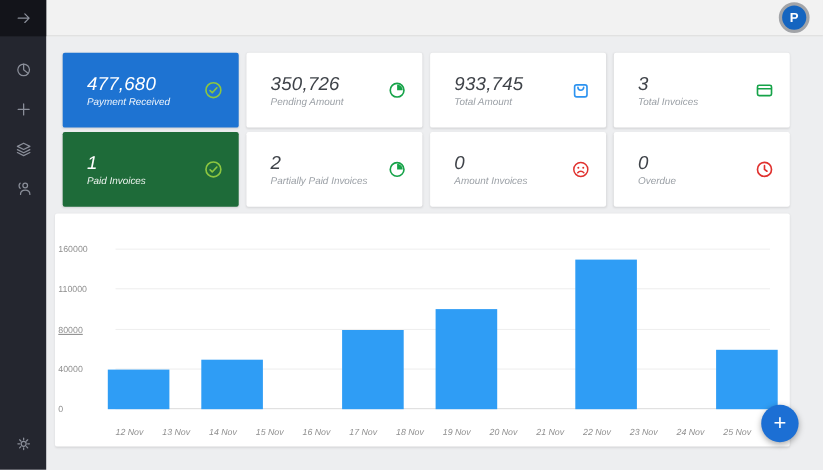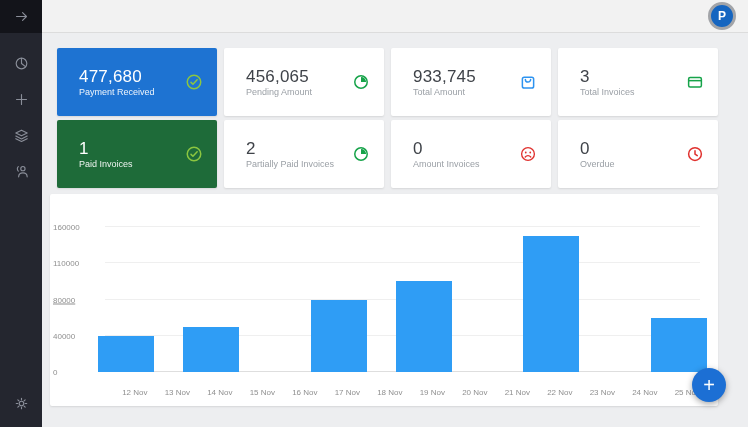--- a/index.html
+++ b/index.html
@@ -17,40 +17,40 @@
 
   
   .topbar { position:absolute; left:42px; right:0; top:0; height:33px; background:#F2F2F2; border-bottom:1px solid #DCDCDC; z-index:4; }
   .avatar { position:absolute; right:12px; top:2px; width:28px; height:28px; border-radius:50%; background:#1565C0; border:3px solid #A2A4A8; color:#fff; font-size:12px; font-weight:bold; display:flex; align-items:center; justify-content:center; cursor:pointer; z-index:10; }
 
   
   .content { position:absolute; left:42px; top:33px; right:0; bottom:0; background:#EDEEF0; }
 
   .cards { display:grid; grid-template-columns:repeat(4,1fr); grid-template-rows:68px 68px; gap:4px 7px; margin:15px 30px 0 15px; }
   .card { background:#fff; border-radius:2px; box-shadow:0 1px 2px rgba(0,0,0,.10); display:flex; align-items:center; padding:0 14px 0 22px; }
-  .card-text { flex:1; min-width:0; }
+  .card-text { flex:1; min-width:0;font-style:italic; }
   .card-value { font-size:17px; color:#3F4349; letter-spacing:.2px; }
   .card-label { font-size:9px; color:#9BA0A6; margin-top:0; white-space:nowrap; }
   .card.blue  { background:#1E73D2; }
   .card.green { background:#1E6B39; }
   .card.blue .card-value, .card.green .card-value { color:#FFFFFF; }
   .card.blue .card-label, .card.green .card-label { color:rgba(255,255,255,.92); }
   .card-icon { width:18px; height:18px; flex:0 0 auto; }
 
   
   .chart-panel { position:relative; margin:6px 30px 0 8px; height:212px; background:#fff; border-radius:2px; box-shadow:0 1px 2px rgba(0,0,0,.10); }
   .plot { position:absolute; left:55px; right:18px; top:33px; bottom:34px; }
   .gridline { position:absolute; left:0; right:0; height:1px; background:#EFEFEF; }
   .gridline.baseline { background:#DEDEDE; }
   .ytick { position:absolute; left:-52px; width:44px; text-align:left; font-size:8px; color:#8F8F8F; transform:translateY(50%); }
   .bars { position:absolute; inset:0; display:flex; }
   .slot { flex:1; position:relative; }
   .bar { position:absolute; bottom:0; left:50%; transform:translateX(-50%); width:56px; }
   .x-labels { position:absolute; left:55px; right:18px; bottom:9px; display:flex; }
-  .xlabel { flex:1; text-align:right; font-size:8px; color:#8F8F8F; white-space:nowrap; }
+  .xlabel { flex:1; text-align:left; font-size:8px; color:#8F8F8F; white-space:nowrap;font-style:italic; }
 
   
   .fab { position:absolute; right:22px; bottom:25px; width:34px; height:34px; border-radius:50%; background:#1C6FD4; border:none; color:#fff; font-size:20px; line-height:1; display:flex; align-items:center; justify-content:center; cursor:pointer; box-shadow:0 2px 6px rgba(0,0,0,.35); z-index:6; }
 </style>
 </head>
 <body>
 
 <div class="app">
 
   <aside class="sidebar">
@@ -112,21 +112,21 @@
           <div class="card-label">Payment Received</div>
         </div>
         <svg class="card-icon" viewBox="0 0 24 24">
           <circle cx="12" cy="12" r="9" fill="none" stroke="#8CC640" stroke-width="2"></circle>
           <path d="M8 12.5l2.6 2.6 5.6-6" fill="none" stroke="#8CC640" stroke-width="2" stroke-linecap="round" stroke-linejoin="round"></path>
         </svg>
       </div>
 
       <div class="card">
         <div class="card-text">
-          <div class="card-value">456,065</div>
+          <div class="card-value">350,726</div>
           <div class="card-label">Pending Amount</div>
         </div>
         <svg class="card-icon" viewBox="0 0 24 24">
           <circle cx="12" cy="12" r="8.3" fill="none" stroke="#16A349" stroke-width="2"></circle>
           <path d="M12 12V5.2A6.8 6.8 0 0 1 18.8 12z" fill="#16A349"></path>
         </svg>
       </div>
 
       <div class="card">
         <div class="card-text">

